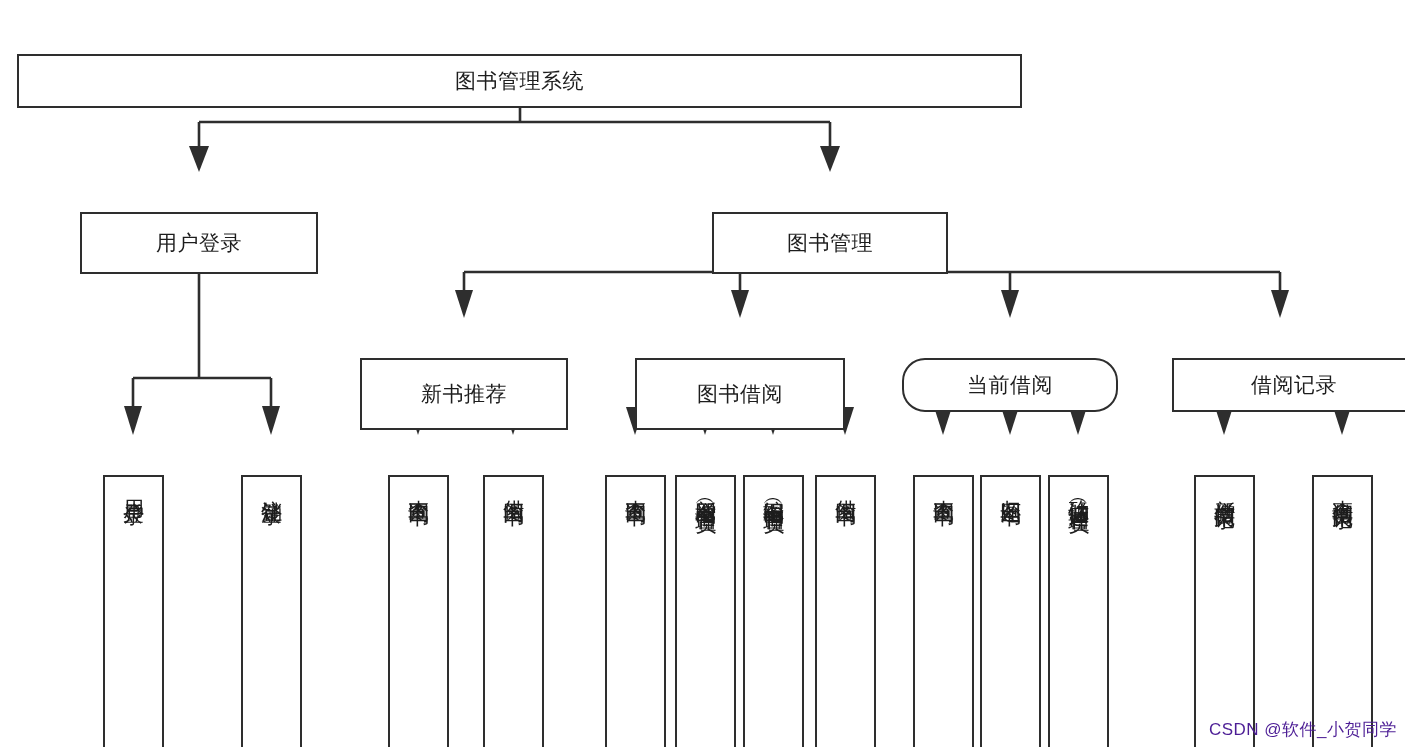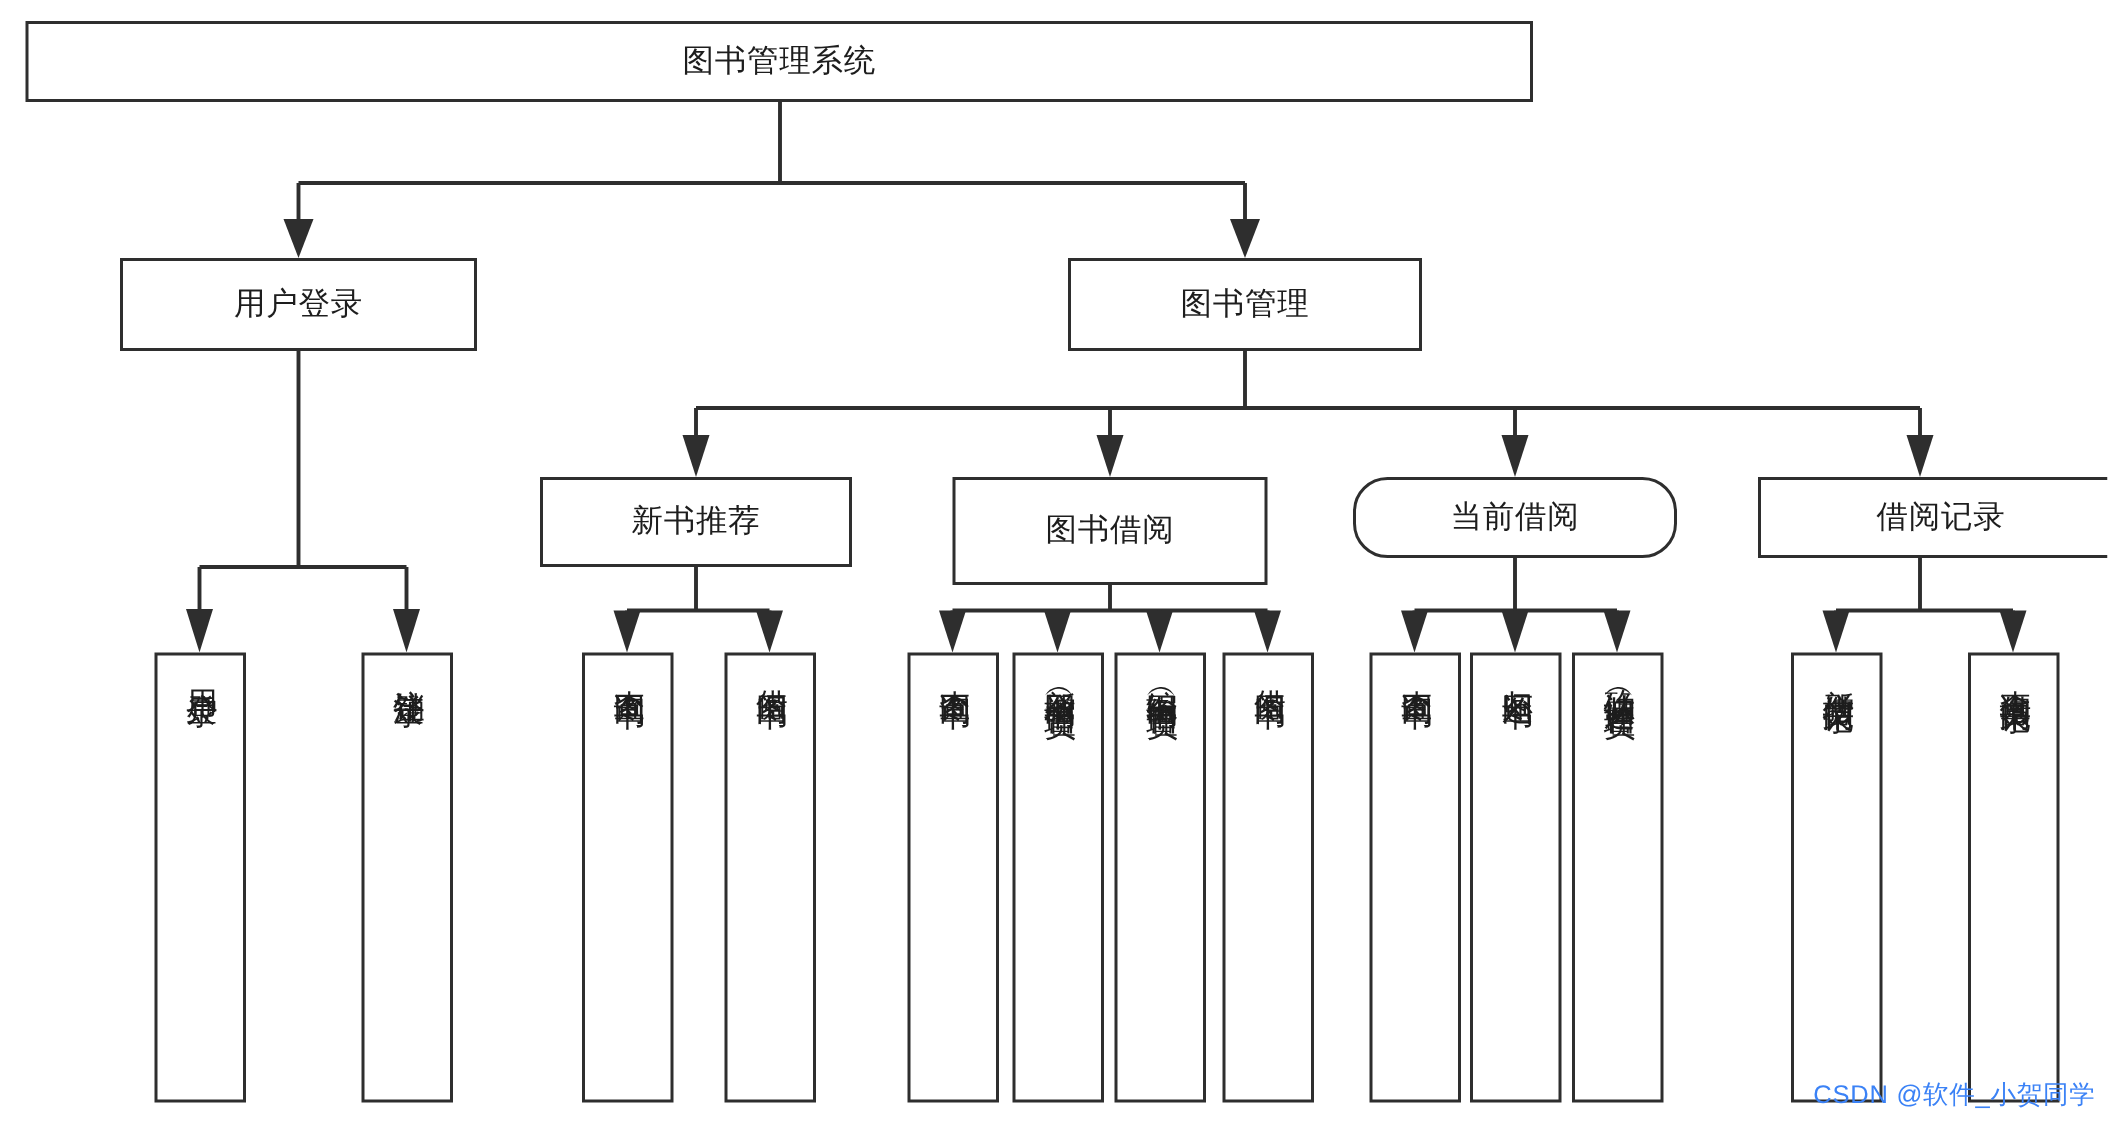--- a/index.html
+++ b/index.html
@@ -17,20 +17,21 @@
   
   .node{
     position:absolute;
     box-sizing:border-box;
     border:2.5px solid #2e2e2e;
     background:#ffffff;
     display:flex;
     align-items:center;
     justify-content:center;
     text-align:center;
+    margin-top:40px;
   }
   .node .label{
     display:block;
     color:#1d1d1d;
     letter-spacing:0.5px;
   }
   .node.h .label{
     font-size:21px;
     line-height:1.2;
   }
@@ -61,21 +62,21 @@
     stroke-width:2.6;
     fill:none;
   }
   #wires polygon{ fill:#2e2e2e; }
   
   #watermark{
     position:absolute;
     right:8px;
     bottom:6px;
     font-size:17px;
-    color:#3b82f6;
+    color:#4c1d95;
     white-space:nowrap;
     letter-spacing:0.5px;
   }
 </style>
 </head>
 <body>
 
 <div id="canvas">
 
   <svg id="wires" viewBox="0 0 1405 747" xmlns="http://www.w3.org/2000/svg">
@@ -147,21 +148,21 @@
   </div>
 
   <div class="node h" style="left:80px;top:172px;width:238px;height:62px;">
     <span class="label">用户登录</span>
   </div>
 
   <div class="node h" style="left:712px;top:172px;width:236px;height:62px;">
     <span class="label">图书管理</span>
   </div>
 
-  <div class="node h" style="left:360px;top:318px;width:208px;height:60px;">
+  <div class="node h" style="left:360px;top:318px;width:208px;height:72px;">
     <span class="label">新书推荐</span>
   </div>
 
   <div class="node h" style="left:635px;top:318px;width:210px;height:72px;">
     <span class="label">图书借阅</span>
   </div>
 
   <div class="node h" style="left:902px;top:318px;width:216px;height:54px;border-radius:23px;">
     <span class="label">当前借阅</span>
   </div>

